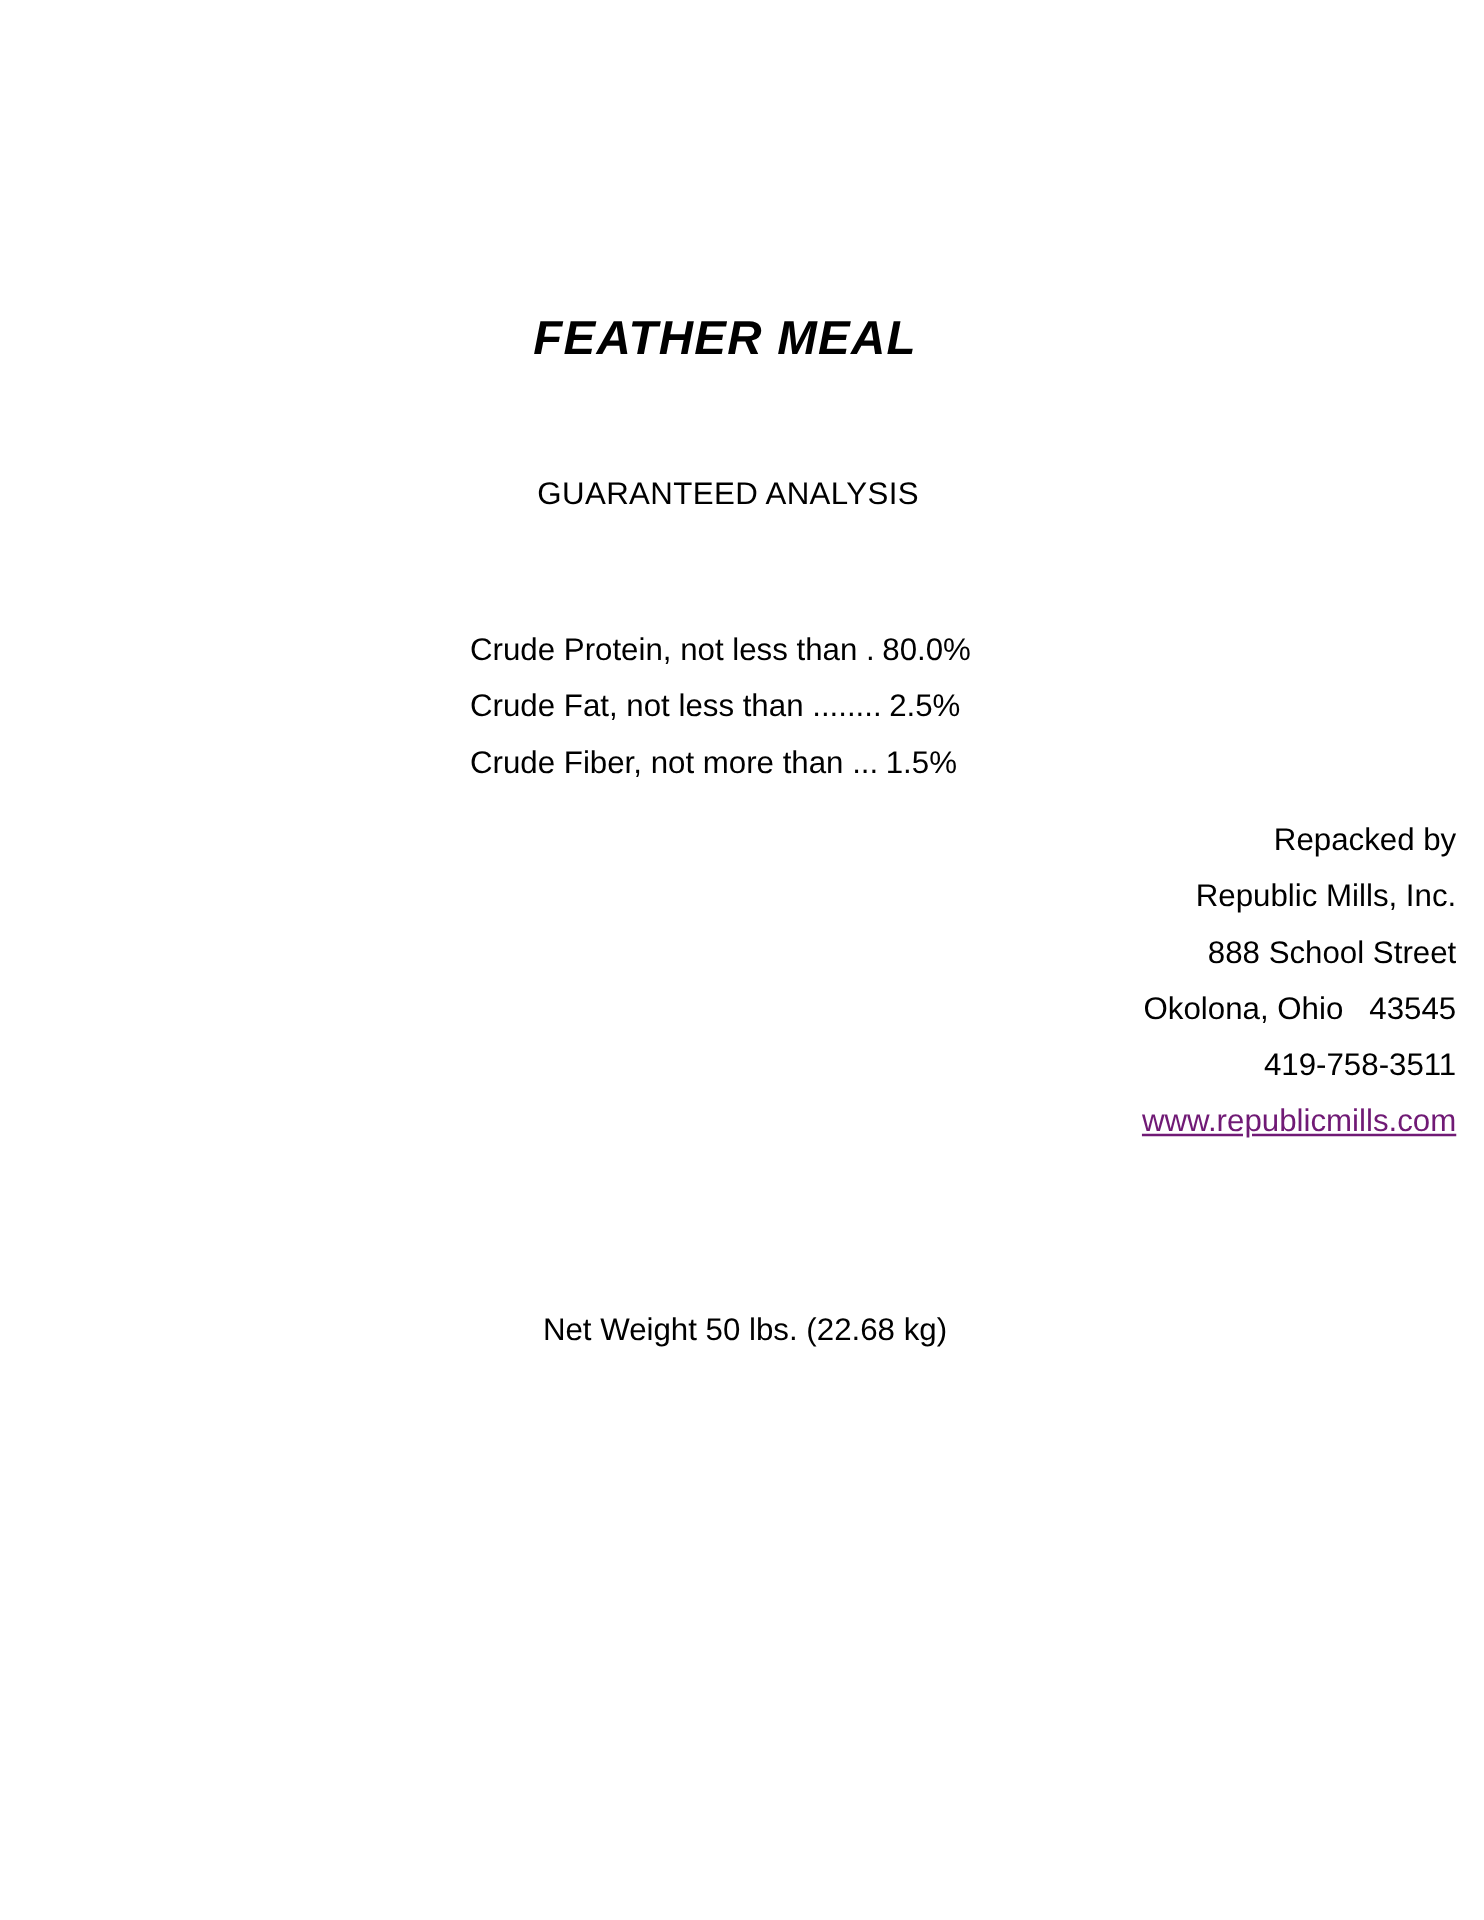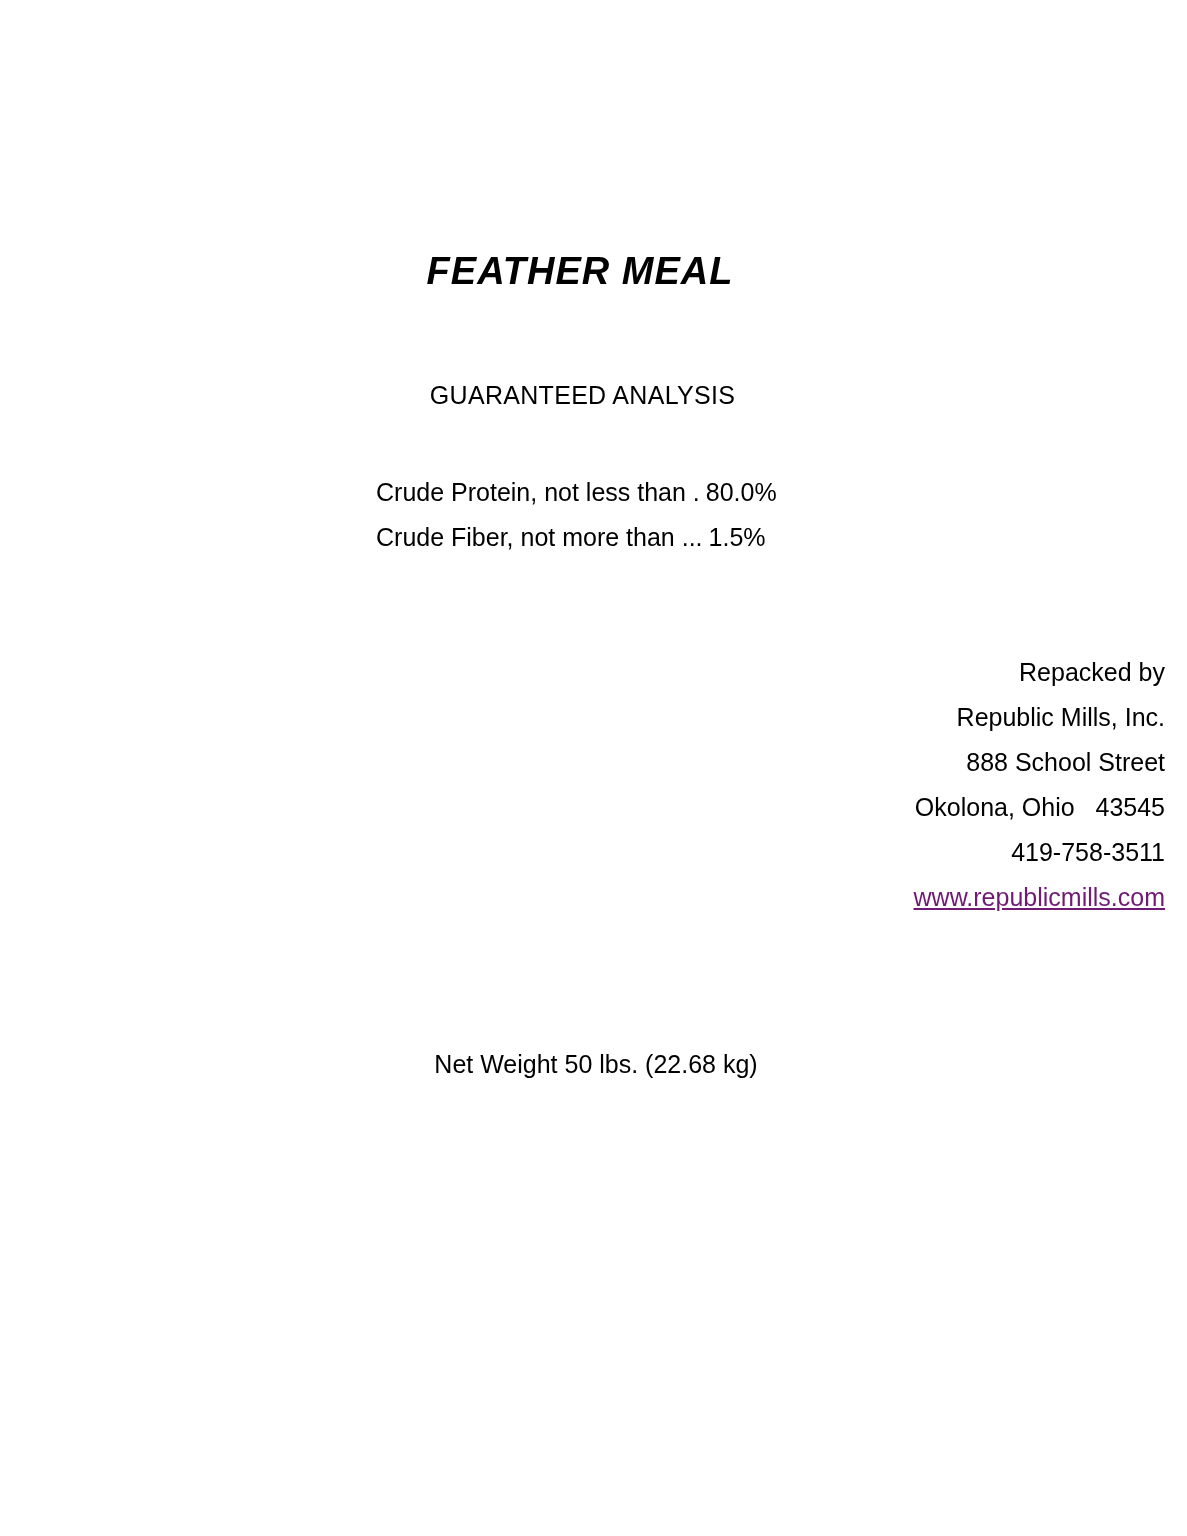--- a/index.html
+++ b/index.html
@@ -38,21 +38,21 @@
     top: 381px;
     left: 0;
     width: 1165px;
     text-align: center;
     font-size: 25px;
     font-weight: normal;
     letter-spacing: 0.3px;
   }
   .analysis-block {
     position: absolute;
-    top: 470px;
+    top: 498px;
     left: 376px;
     width: 460px;
   }
   .analysis-row {
     display: flex;
     align-items: baseline;
     font-size: 25px;
     line-height: 45px;
     white-space: pre;
   }
@@ -99,20 +99,24 @@
   <div class="doc-title">FEATHER  MEAL</div>
 
   <div class="section-heading">GUARANTEED ANALYSIS</div>
 
   <div class="analysis-block">
     <div class="analysis-row">
       <span class="label">Crude Protein, not less than .</span>
       <span class="value">80.0%</span>
     </div>
     <div class="analysis-row">
+      <span class="label">Crude Fat, not less than ........</span>
+      <span class="value">2.5%</span>
+    </div>
+    <div class="analysis-row">
       <span class="label">Crude Fiber, not more than ...</span>
       <span class="value">1.5%</span>
     </div>
   </div>
 
   <div class="address-block">
     <span class="address-line">Repacked by</span>
     <span class="address-line">Republic Mills, Inc.</span>
     <span class="address-line">888 School Street</span>
     <span class="address-line">Okolona, Ohio   43545</span>

